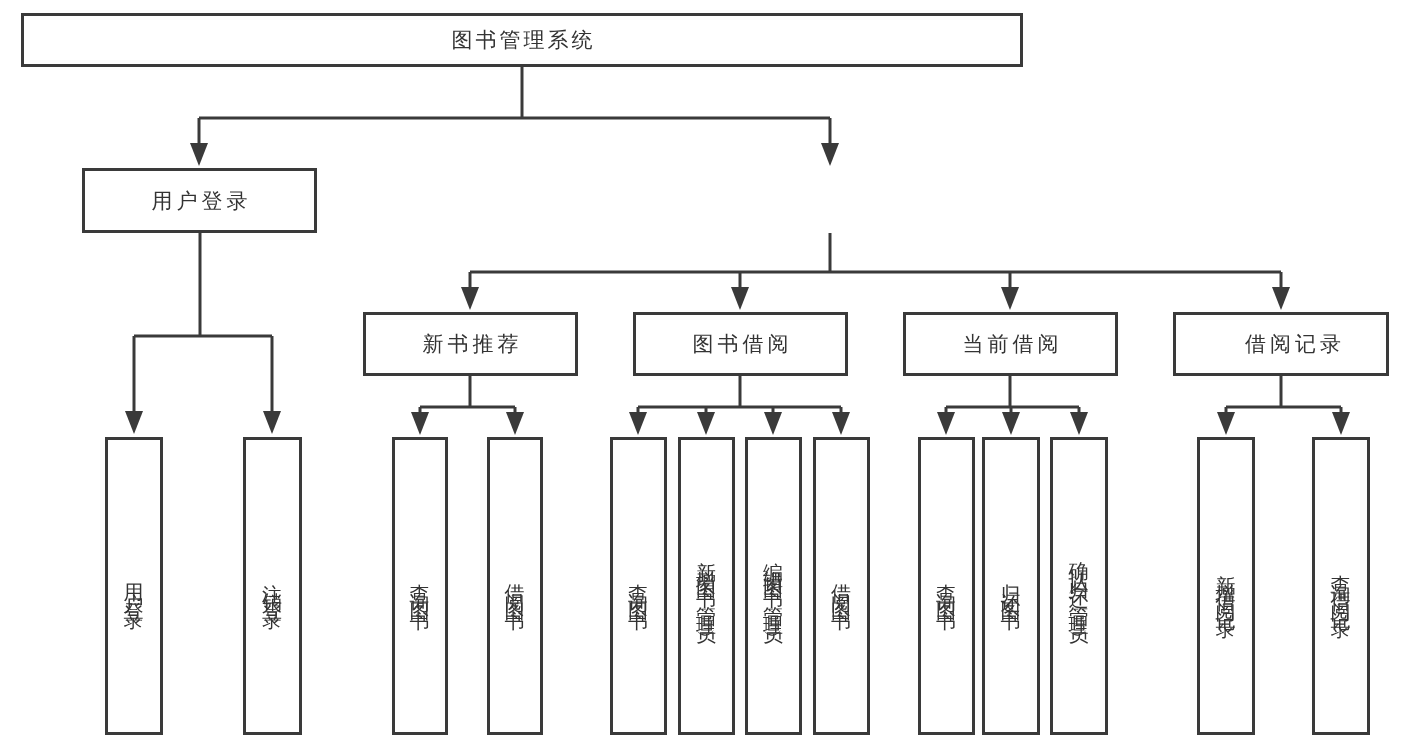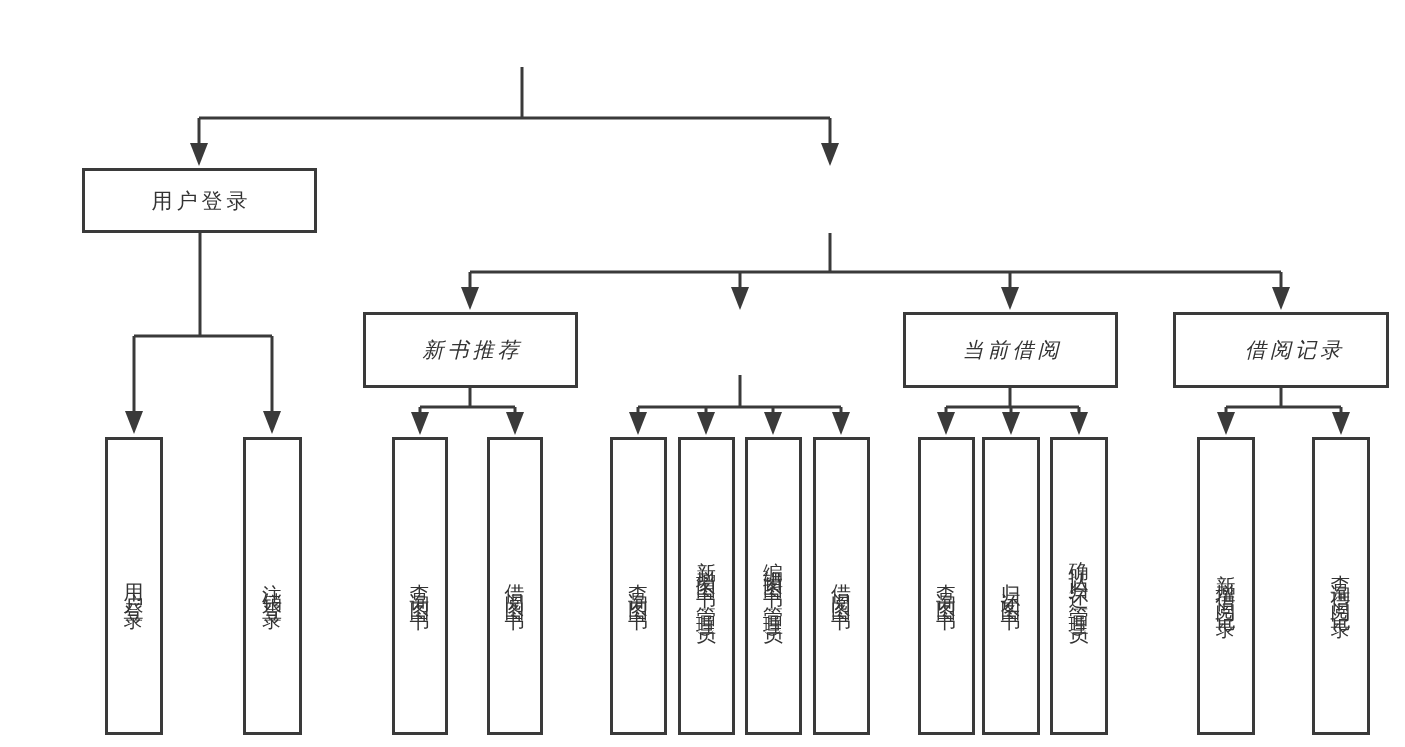--- a/index.html
+++ b/index.html
@@ -32,21 +32,21 @@
     font-size: 21px;
     letter-spacing: 4px;
     padding-left: 4px; 
     white-space: nowrap;
   }
   .root-box {
     left: 21px; top: 13px; width: 1002px; height: 54px;
     font-size: 21px; letter-spacing: 3px; padding-left: 3px;
   }
   .lvl1 { top: 168px; width: 235px; height: 65px; }
-  .lvl2 { top: 312px; width: 215px; height: 76px; font-style: italic; }
+  .lvl2 { top: 312px; width: 215px; height: 64px; }
   .leaf {
     top: 437px; height: 298px;
     writing-mode: vertical-rl;
     text-orientation: mixed;
     font-size: 20px;
     letter-spacing: 9px;
     line-height: 1;
   }
   .watermark {
     position: absolute;
@@ -122,24 +122,26 @@
       <polygon points="764,412 782,412 773,435"></polygon>
       <polygon points="832,412 850,412 841,435"></polygon>
       <polygon points="937,412 955,412 946,435"></polygon>
       <polygon points="1002,412 1020,412 1011,435"></polygon>
       <polygon points="1070,412 1088,412 1079,435"></polygon>
       <polygon points="1217,412 1235,412 1226,435"></polygon>
       <polygon points="1332,412 1350,412 1341,435"></polygon>
     </g>
   </svg>
 
+  <div class="box root-box">图书管理系统</div>
 
   <div class="box lvl1 h-box" style="left:82px;">用户登录</div>
 
   <div class="box lvl2 h-box" style="left:363px;">新书推荐</div>
+  <div class="box lvl2 h-box" style="left:633px;">图书借阅</div>
   <div class="box lvl2 h-box" style="left:903px;">当前借阅</div>
   <div class="box lvl2 h-box" style="left:1173px;width:216px;padding-left:28px;">借阅记录</div>
 
   <div class="box leaf" style="left:105px;width:58px;">用户登录</div>
   <div class="box leaf" style="left:243px;width:59px;">注销登录</div>
 
   <div class="box leaf" style="left:392px;width:56px;">查询图书</div>
   <div class="box leaf" style="left:487px;width:56px;">借阅图书</div>
 
   <div class="box leaf" style="left:610px;width:57px;">查询图书</div>

